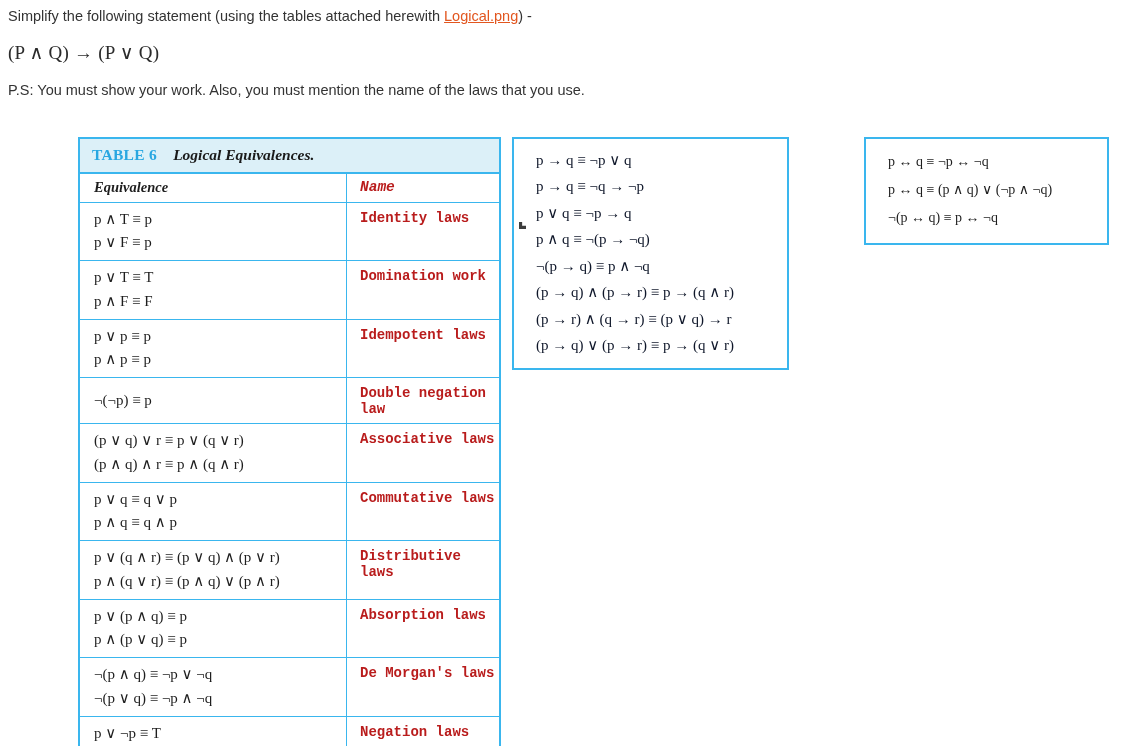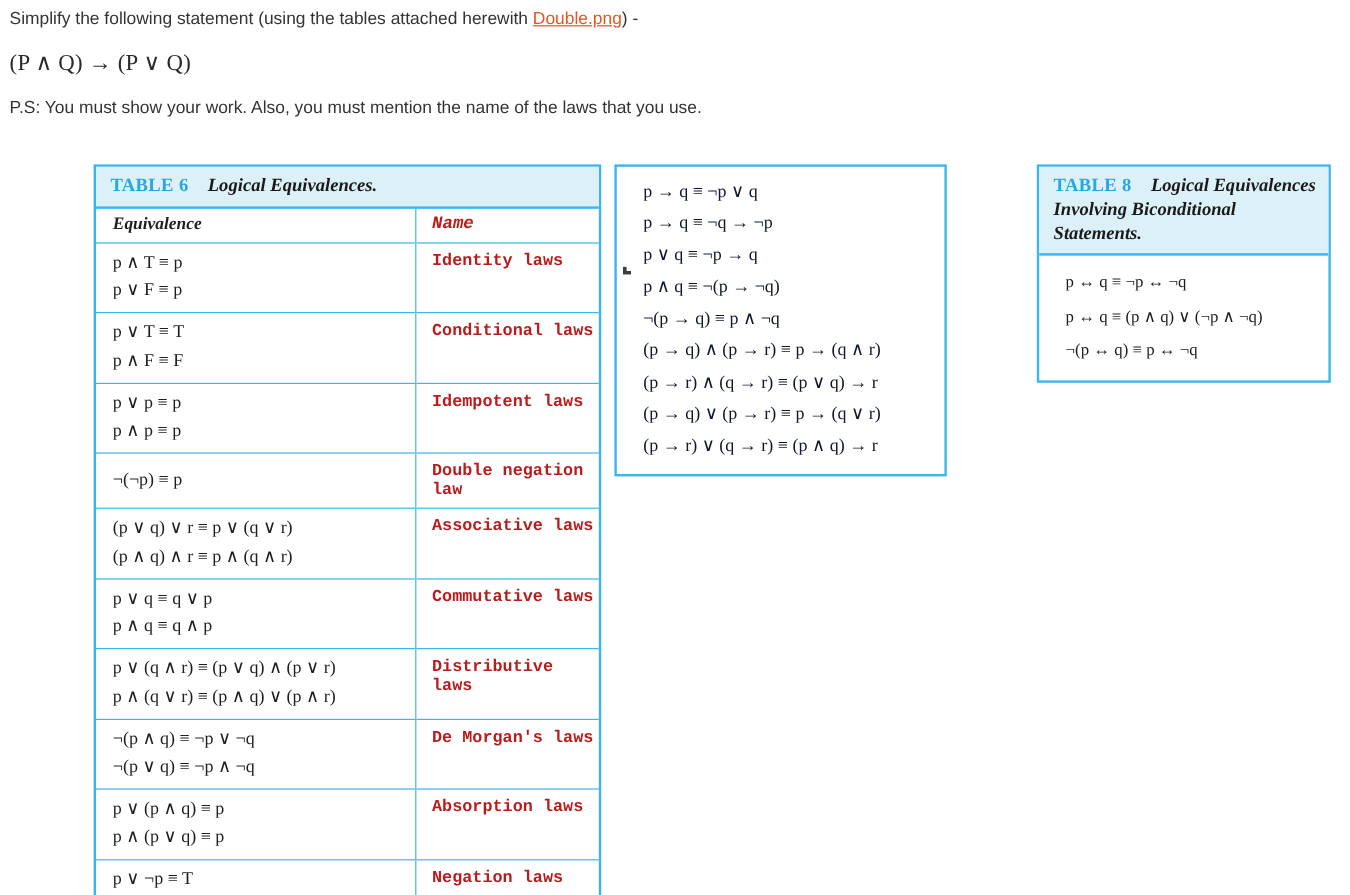--- a/index.html
+++ b/index.html
@@ -133,21 +133,21 @@
     color: #1e1e1e;
     padding: 5px 0 5px 22px;
     line-height: 1.3;
   }
 </style>
 </head>
 <body>
 
 <div id="question-block">
   <div class="q-line" id="q-line-1">
-    <span>Simplify the following statement (using the tables attached herewith </span><a id="attachment-link">Double.png</a><span>) -</span>
+    <span>Simplify the following statement (using the tables attached herewith </span><a id="attachment-link">Logical.png</a><span>) -</span>
   </div>
   <div class="q-line" id="q-formula">(P ∧ Q) → (P ∨ Q)</div>
   <div class="q-line" id="q-postscript">P.S: You must show your work. Also, you must mention the name of the laws that you use.</div>
 </div>
 
 <div class="eq-table" id="table-6">
   <div class="tbl-caption">
     <span class="tbl-num">TABLE 6</span><span class="tbl-title">Logical Equivalences.</span>
   </div>
   <div id="t6-grid">
@@ -160,21 +160,21 @@
           <div class="eq-line">p ∧ T ≡ p</div>
           <div class="eq-line">p ∨ F ≡ p</div>
         </div>
         <div class="t6-cell t6-nm">Identity laws</div>
       </div>
       <div class="t6-row">
         <div class="t6-cell t6-eq">
           <div class="eq-line">p ∨ T ≡ T</div>
           <div class="eq-line">p ∧ F ≡ F</div>
         </div>
-        <div class="t6-cell t6-nm">Conditional laws</div>
+        <div class="t6-cell t6-nm">Domination work</div>
       </div>
       <div class="t6-row">
         <div class="t6-cell t6-eq">
           <div class="eq-line">p ∨ p ≡ p</div>
           <div class="eq-line">p ∧ p ≡ p</div>
         </div>
         <div class="t6-cell t6-nm">Idempotent laws</div>
       </div>
       <div class="t6-row">
         <div class="t6-cell t6-eq">
@@ -198,31 +198,31 @@
       </div>
       <div class="t6-row">
         <div class="t6-cell t6-eq">
           <div class="eq-line">p ∨ (q ∧ r) ≡ (p ∨ q) ∧ (p ∨ r)</div>
           <div class="eq-line">p ∧ (q ∨ r) ≡ (p ∧ q) ∨ (p ∧ r)</div>
         </div>
         <div class="t6-cell t6-nm">Distributive laws</div>
       </div>
       <div class="t6-row">
         <div class="t6-cell t6-eq">
+          <div class="eq-line">p ∨ (p ∧ q) ≡ p</div>
+          <div class="eq-line">p ∧ (p ∨ q) ≡ p</div>
+        </div>
+        <div class="t6-cell t6-nm">Absorption laws</div>
+      </div>
+      <div class="t6-row">
+        <div class="t6-cell t6-eq">
           <div class="eq-line">¬(p ∧ q) ≡ ¬p ∨ ¬q</div>
           <div class="eq-line">¬(p ∨ q) ≡ ¬p ∧ ¬q</div>
         </div>
         <div class="t6-cell t6-nm">De Morgan's laws</div>
-      </div>
-      <div class="t6-row">
-        <div class="t6-cell t6-eq">
-          <div class="eq-line">p ∨ (p ∧ q) ≡ p</div>
-          <div class="eq-line">p ∧ (p ∨ q) ≡ p</div>
-        </div>
-        <div class="t6-cell t6-nm">Absorption laws</div>
       </div>
       <div class="t6-row">
         <div class="t6-cell t6-eq">
           <div class="eq-line">p ∨ ¬p ≡ T</div>
           <div class="eq-line">p ∧ ¬p ≡ F</div>
         </div>
         <div class="t6-cell t6-nm">Negation laws</div>
       </div>
     </div>
 </div>
@@ -231,26 +231,22 @@
   <div id="t7-body">
     <div id="t7-artifact"></div>
   <div class="eq-line">p → q ≡ ¬p ∨ q</div>
       <div class="eq-line">p → q ≡ ¬q → ¬p</div>
       <div class="eq-line">p ∨ q ≡ ¬p → q</div>
       <div class="eq-line">p ∧ q ≡ ¬(p → ¬q)</div>
       <div class="eq-line">¬(p → q) ≡ p ∧ ¬q</div>
       <div class="eq-line">(p → q) ∧ (p → r) ≡ p → (q ∧ r)</div>
       <div class="eq-line">(p → r) ∧ (q → r) ≡ (p ∨ q) → r</div>
       <div class="eq-line">(p → q) ∨ (p → r) ≡ p → (q ∨ r)</div>
-      <div class="eq-line">(p → r) ∨ (q → r) ≡ (p ∧ q) → r</div>
     </div>
 </div>
 
 <div class="eq-table" id="table-8">
-  <div class="tbl-caption">
-    <span class="tbl-num">TABLE 8</span><span class="tbl-title">Logical Equivalences Involving Biconditional Statements.</span>
-  </div>
   <div id="t8-body">
       <div class="eq-line">p ↔ q ≡ ¬p ↔ ¬q</div>
       <div class="eq-line">p ↔ q ≡ (p ∧ q) ∨ (¬p ∧ ¬q)</div>
       <div class="eq-line">¬(p ↔ q) ≡ p ↔ ¬q</div>
     </div>
 </div>
 
 </body></html>

